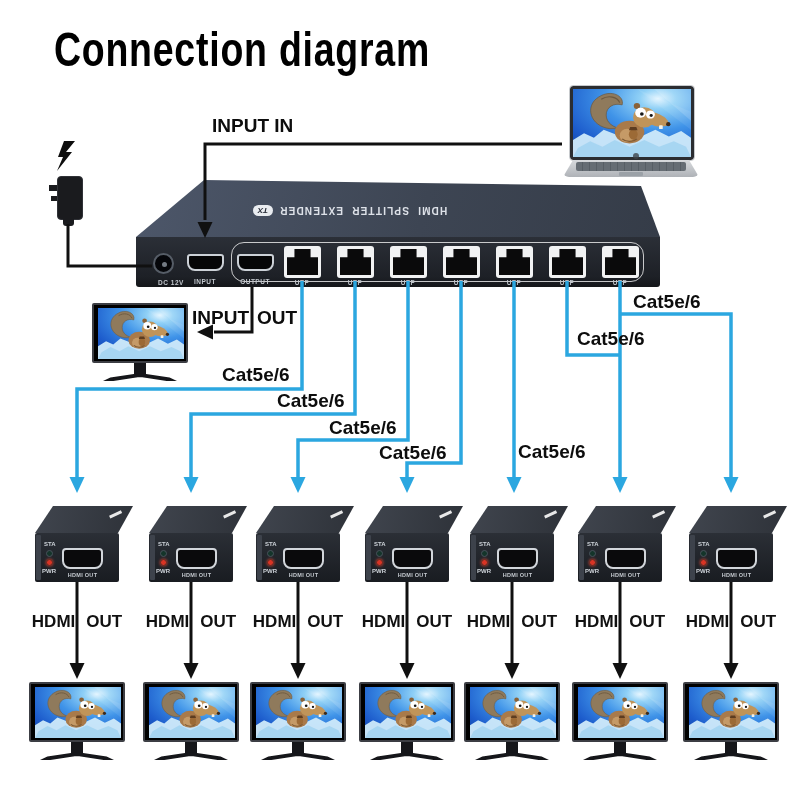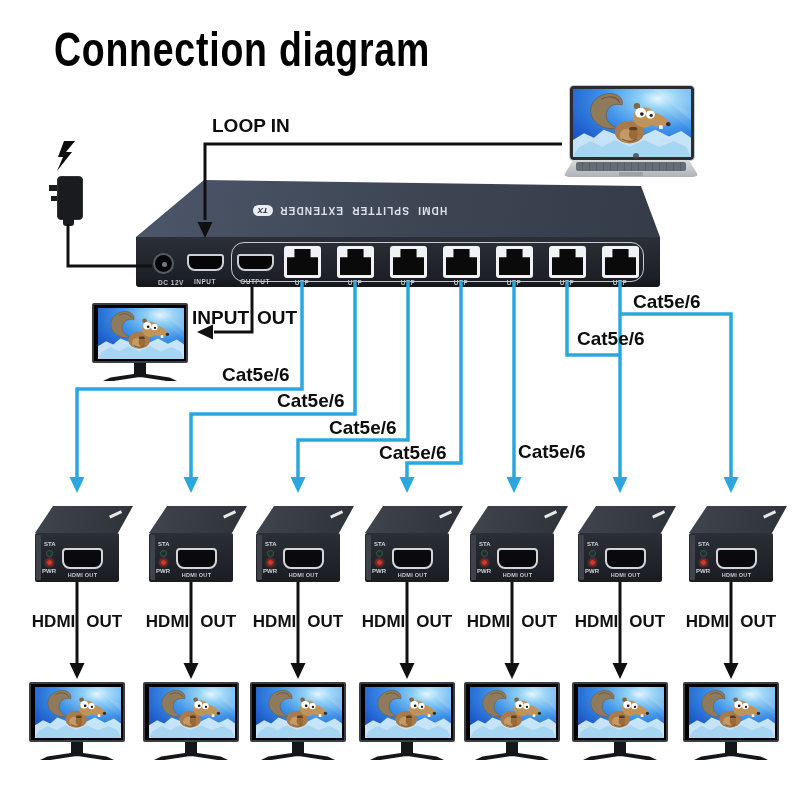--- a/index.html
+++ b/index.html
@@ -139,21 +139,21 @@
   <div class="abs title">Connection diagram</div>
 
   <svg class="abs bolt" width="22" height="30" viewBox="0 0 22 30">
     <polygon points="13,0 20,0 11,11 17,11 2,30 8,16 3,16 9,0" fill="#0d0d0d"></polygon>
   </svg>
   <div class="abs psu-prong"></div>
   <div class="abs psu-prong2"></div>
   <div class="abs psu-body"></div>
   <div class="abs psu-tip"></div>
 
-  <div class="abs blabel" style="left:212px;top:115px">LOOP IN</div>
+  <div class="abs blabel" style="left:212px;top:115px">INPUT IN</div>
 
   <div class="abs laptop">
     <div class="lp-screen">
       <svg viewBox="0 0 96 60" preserveAspectRatio="none">
           <use href="#scrat"></use>
         </svg>
       <div class="lp-logo"></div>
     </div>
     <div class="lp-base"></div>
     <div class="lp-kb"></div>

